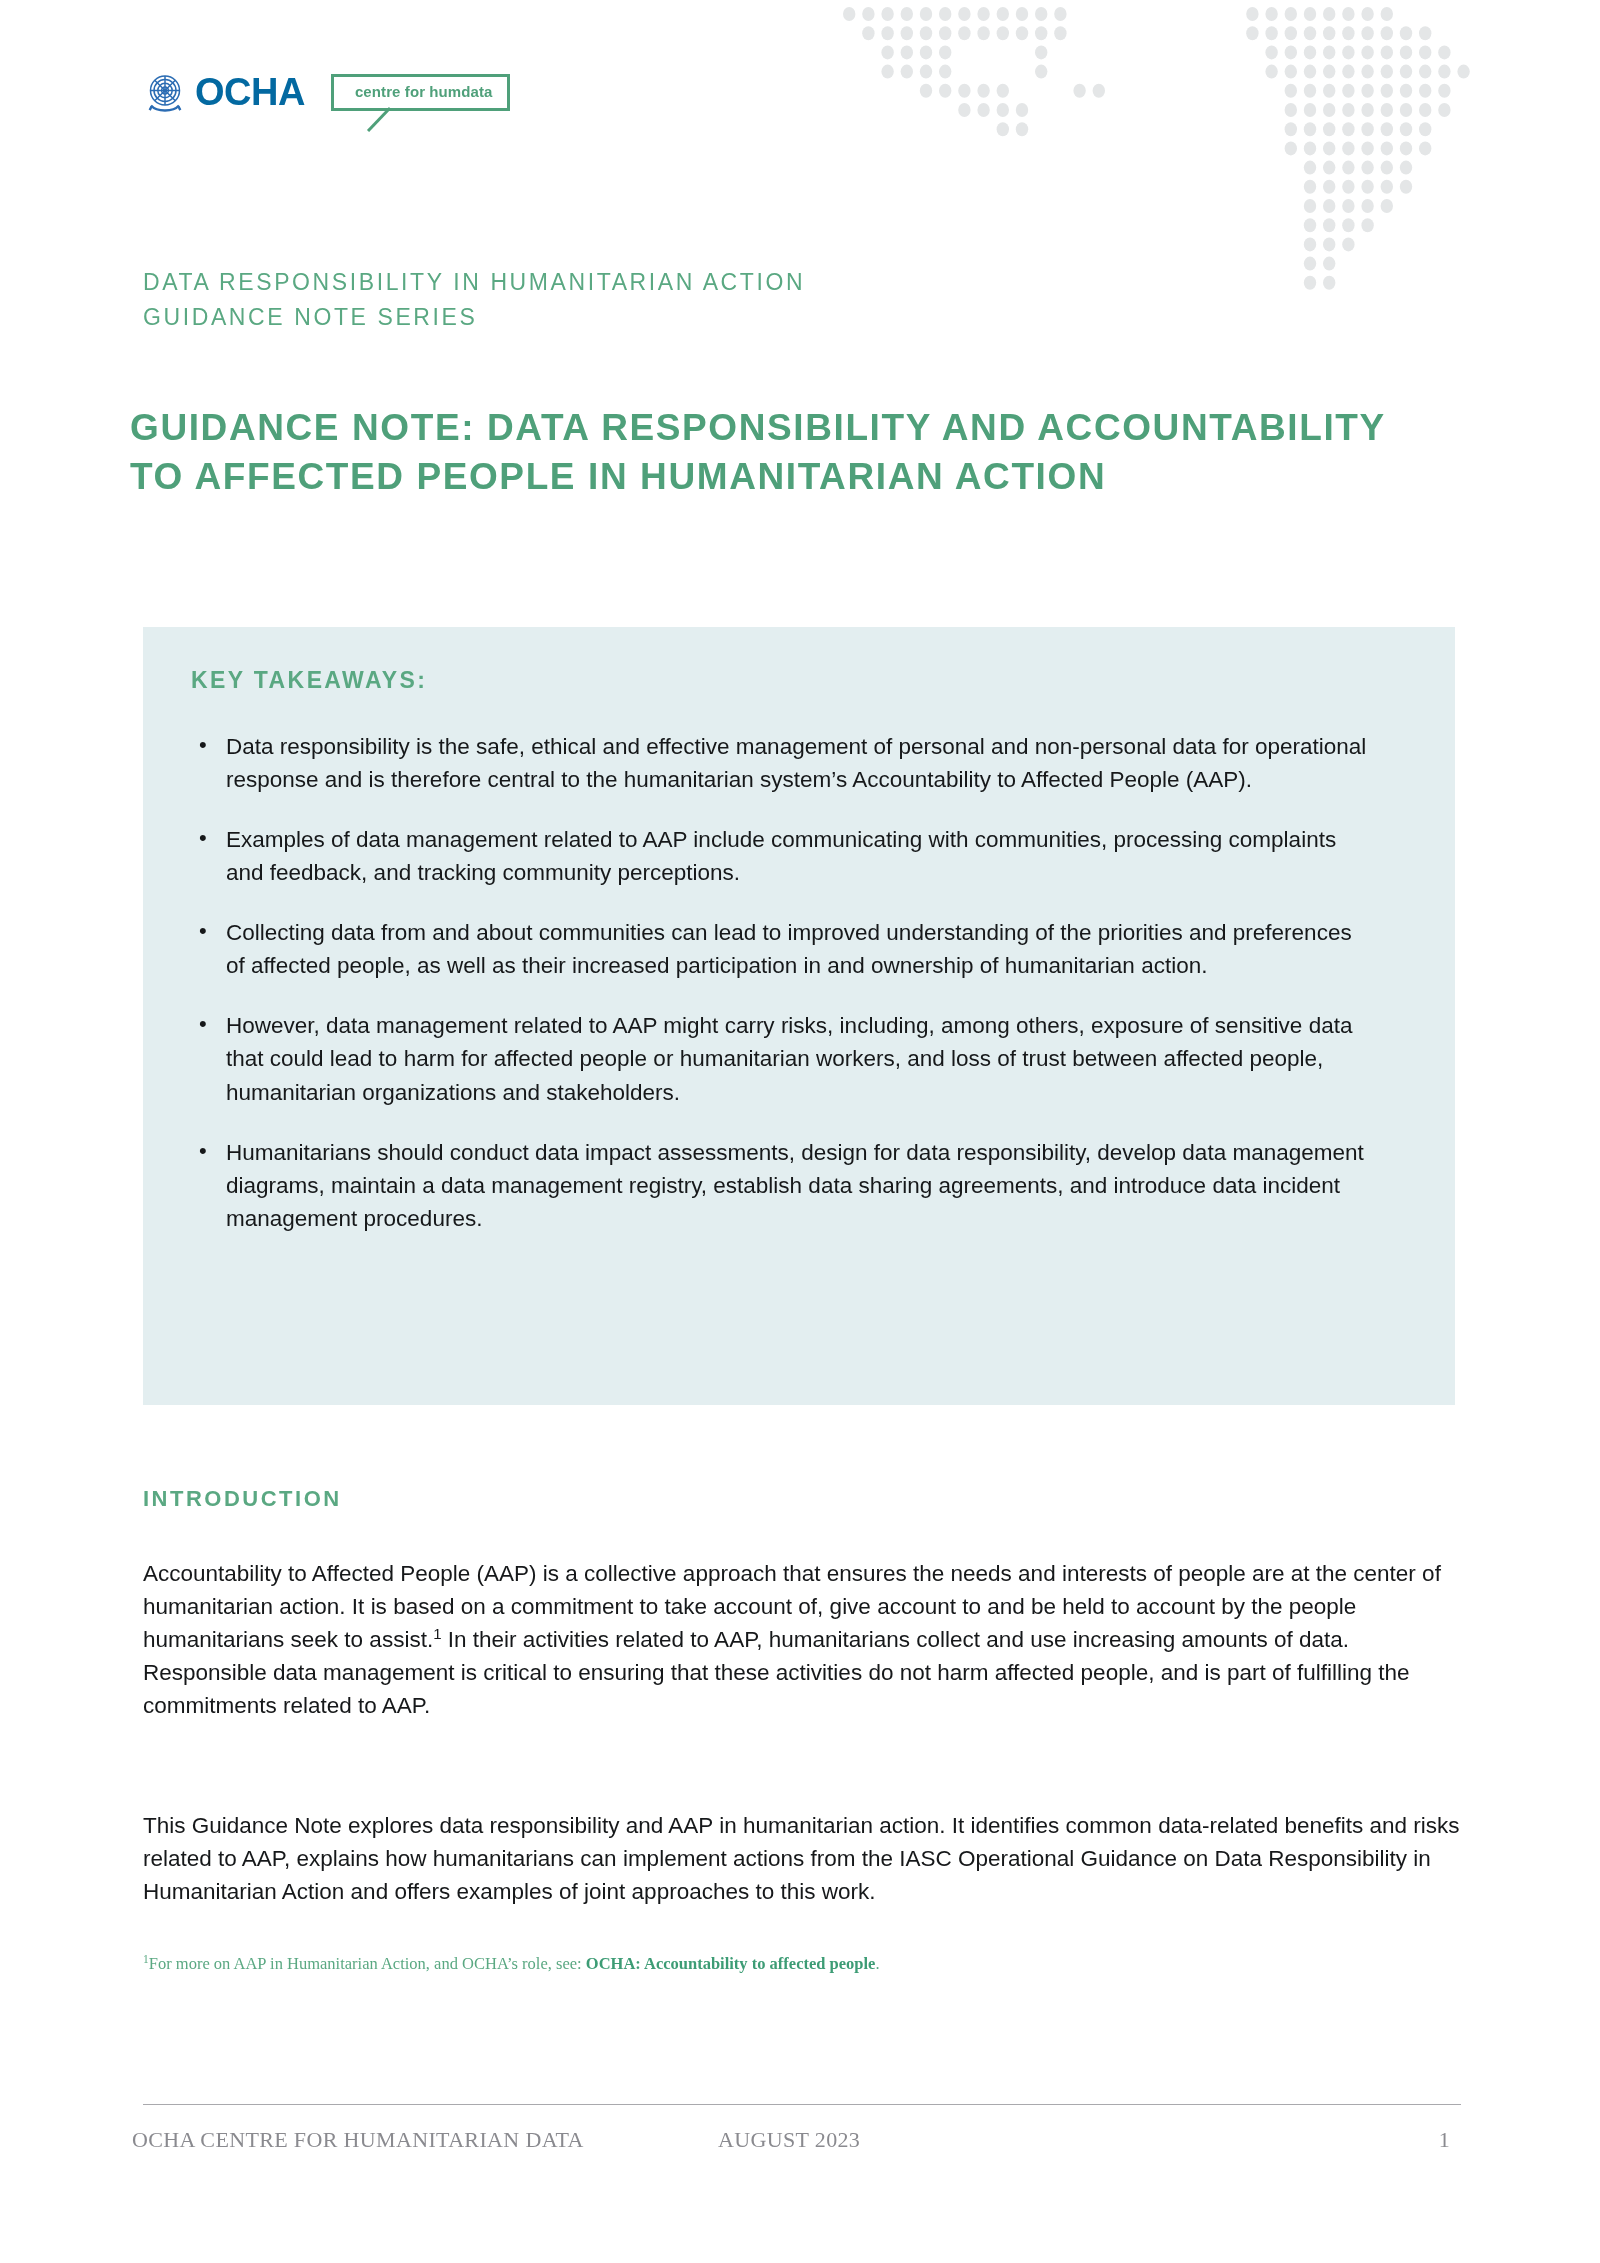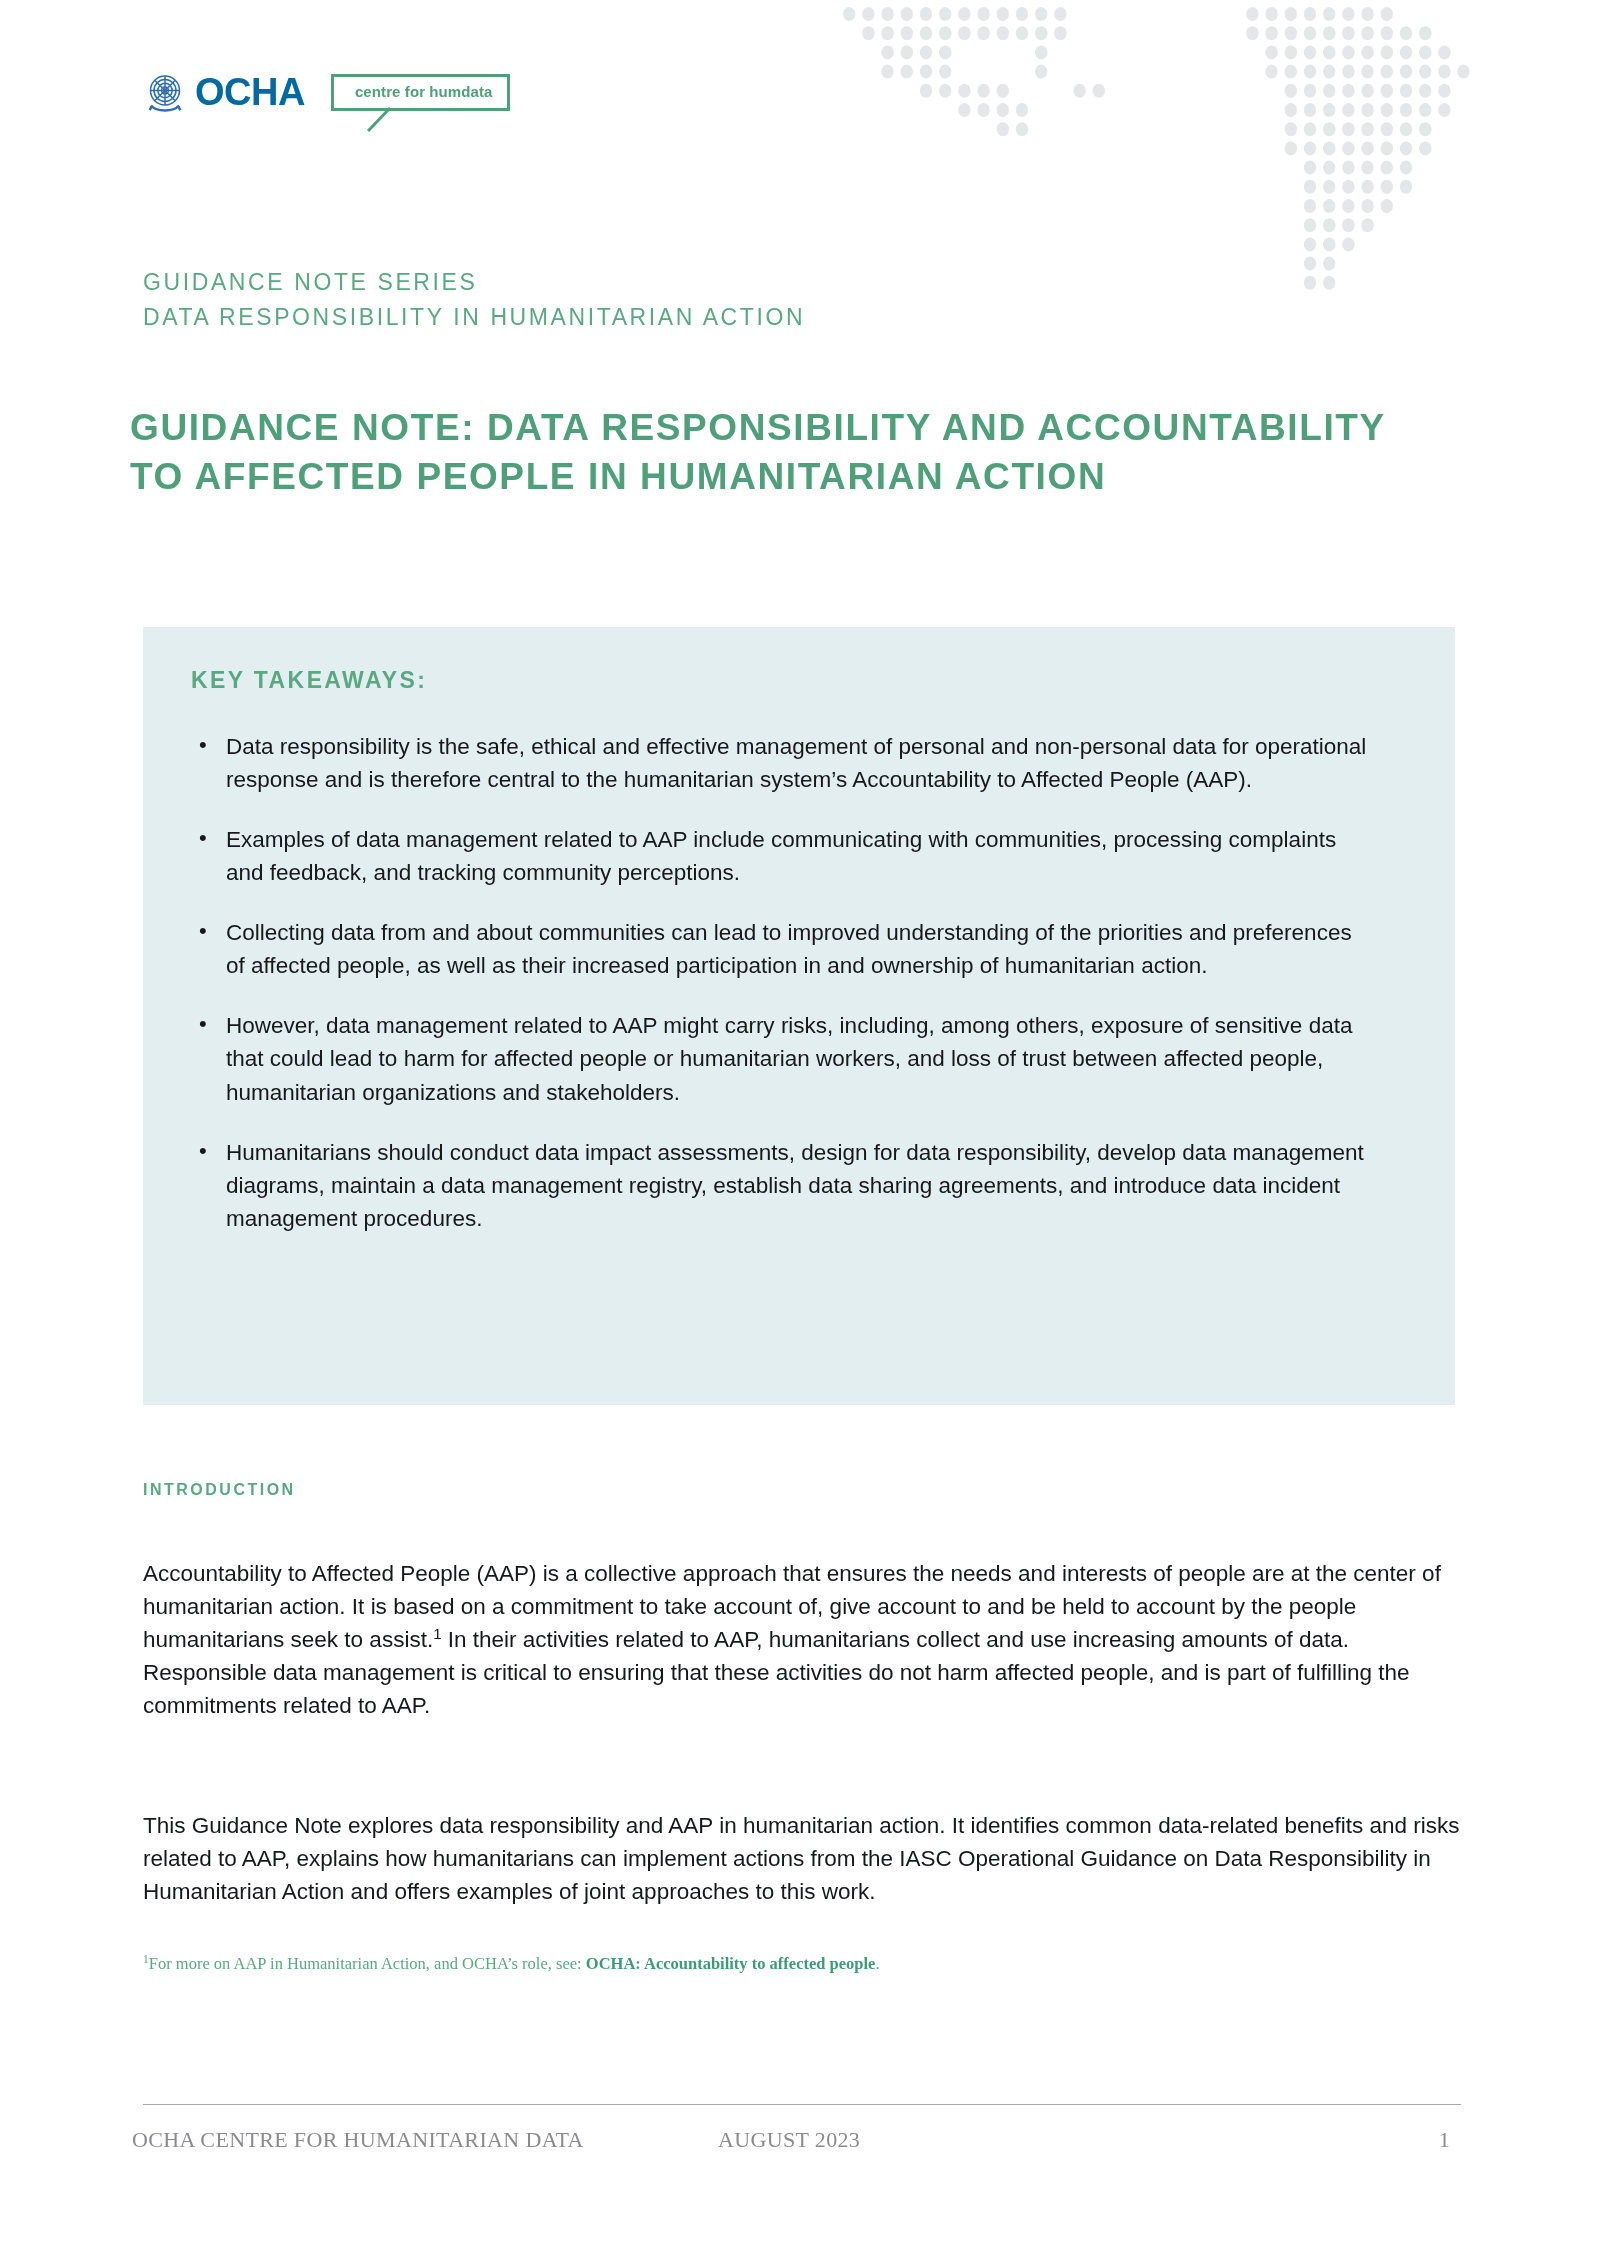--- a/index.html
+++ b/index.html
@@ -160,21 +160,21 @@
     line-height: 1.47;
     color: #16181a;
   }
 
   
   .section-heading {
     position: absolute;
     left: 143px;
     top: 1468px;
     color: #5aa882;
-    font-size: 16px;
+    font-size: 22px;
     font-weight: 700;
     letter-spacing: 2.5px;
   }
   .body-copy {
     position: absolute;
     left: 143px;
     width: 1318px;
     color: #16181a;
     font-size: 22.5px;
     line-height: 1.475;
@@ -405,22 +405,22 @@
     <div class="humdata-badge">
       <span class="badge-text">centre for humdata</span>
       <svg class="badge-tail" viewBox="0 0 40 26" xmlns="http://www.w3.org/2000/svg">
         <path d="M2 25 L24 2" fill="none" stroke="#4fa07a" stroke-width="3"></path>
       </svg>
     </div>
   </div>
 
 
   <div class="series">
+    <div>DATA RESPONSIBILITY IN HUMANITARIAN ACTION</div>
     <div>GUIDANCE NOTE SERIES</div>
-    <div>DATA RESPONSIBILITY IN HUMANITARIAN ACTION</div>
   </div>
 
   <h1 class="doc-title">GUIDANCE NOTE: DATA RESPONSIBILITY AND ACCOUNTABILITY TO AFFECTED PEOPLE IN HUMANITARIAN ACTION</h1>
 
   <section class="takeaways">
     <div class="takeaways-heading">KEY TAKEAWAYS:</div>
     <ul class="takeaway-list" id="takeaway-list">
         <li class="takeaway-item"><span class="bullet">•</span><span>Data responsibility is the safe, ethical and effective management of personal and non-personal data for operational response and is therefore central to the humanitarian system’s Accountability to Affected People (AAP).</span></li>
         <li class="takeaway-item"><span class="bullet">•</span><span>Examples of data management related to AAP include communicating with communities, processing complaints and feedback, and tracking community perceptions.</span></li>
         <li class="takeaway-item"><span class="bullet">•</span><span>Collecting data from and about communities can lead to improved understanding of the priorities and preferences of affected people, as well as their increased participation in and ownership of humanitarian action.</span></li>

